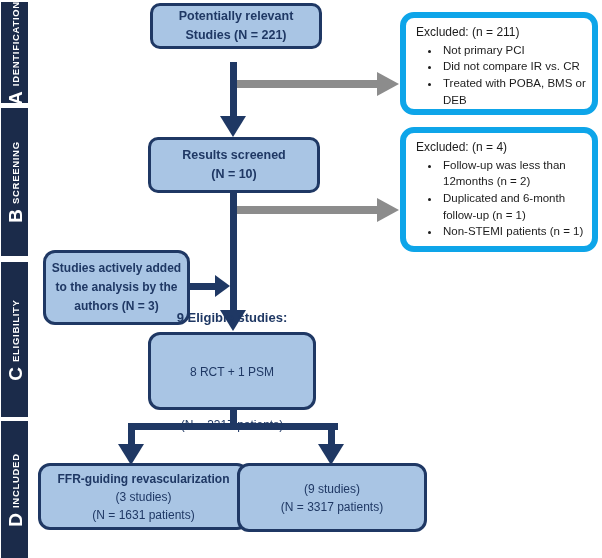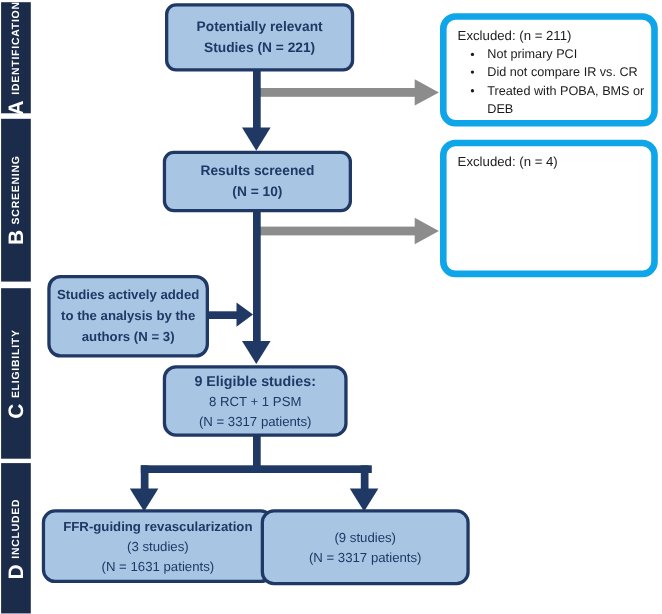--- a/index.html
+++ b/index.html
@@ -25,25 +25,25 @@
   
   .bluebox{
     position:absolute; background:#a9c5e4; border:3px solid #1f3864; border-radius:12px;
     display:flex; flex-direction:column; justify-content:center; align-items:center;
     color:#1f3864; text-align:center; box-sizing:border-box;
   }
   .b-line{white-space:nowrap; line-height:1.55; font-size:12.5px;}
   .bold{font-weight:bold;}
   .t-line{white-space:nowrap; line-height:1.5; font-size:13px; font-weight:bold;}
   .r-line{white-space:nowrap; line-height:1.5; font-size:12px;}
-  #box1{left:150px; top:3px;  width:172px; height:62px; border-radius:10px;}
+  #box1{left:150px; top:3px;  width:172px; height:46px; border-radius:10px;}
   #box2{left:148px; top:137px; width:172px; height:56px; border-radius:10px;}
   #box3{left:43px;  top:250px; width:147px; height:75px;text-align:right;}
   #box3 .b-line{font-size:12px; line-height:1.6;}
-  #box4{left:148px; top:332px; width:168px; height:65px;}
+  #box4{left:148px; top:332px; width:168px; height:78px;gap:35px;}
   #box5{left:38px;  top:463px; width:211px; height:67px;}
   #box5 .t-line{font-size:12px;}
   #box6{left:237px; top:463px; width:190px; height:69px;}
   
   .exclbox{
     position:absolute; background:#ffffff; border:6px solid #0ea5e9; border-radius:14px;
     color:#1c1c1c; box-sizing:border-box; padding:6px 6px 4px 10px;
   }
   #excl1{left:400px; top:12px;  width:198px; height:103px;}
   #excl2{left:400px; top:127px; width:198px; height:125px;}
@@ -171,15 +171,20 @@
     <div class="excl-title">Excluded: (n = 211)</div>
     <ul class="excl-list">
       <li>Not primary PCI</li>
       <li>Did not compare IR vs. CR</li>
       <li>Treated with POBA, BMS or DEB</li>
     </ul>
   </div>
 
   <div class="exclbox" id="excl2">
     <div class="excl-title">Excluded: (n = 4)</div>
+    <ul class="excl-list">
+      <li>Follow-up was less than 12months (n = 2)</li>
+      <li>Duplicated and 6-month follow-up (n = 1)</li>
+      <li>Non-STEMI patients (n = 1)</li>
+    </ul>
   </div>
 
 </div>
 
 </body></html>

